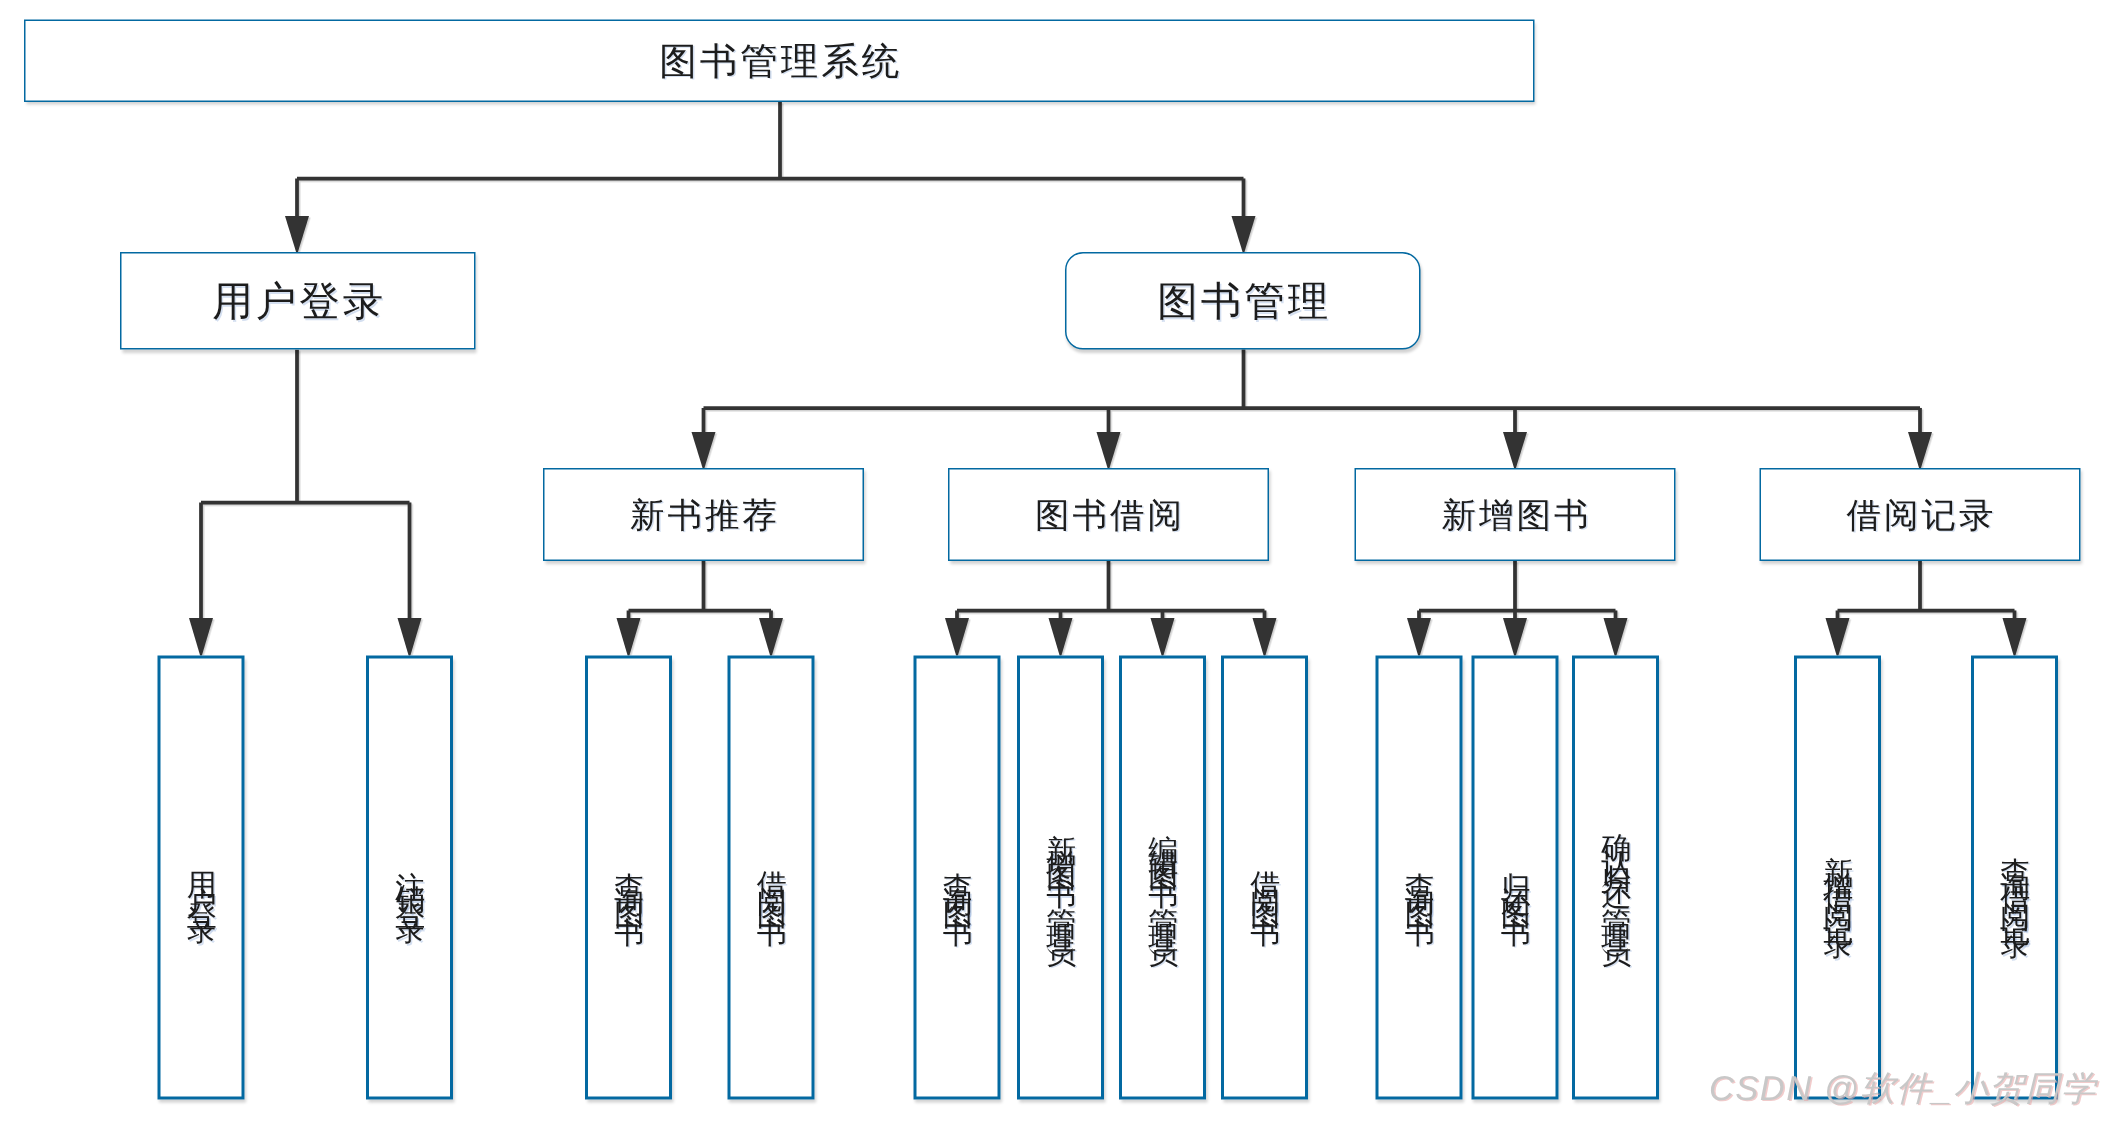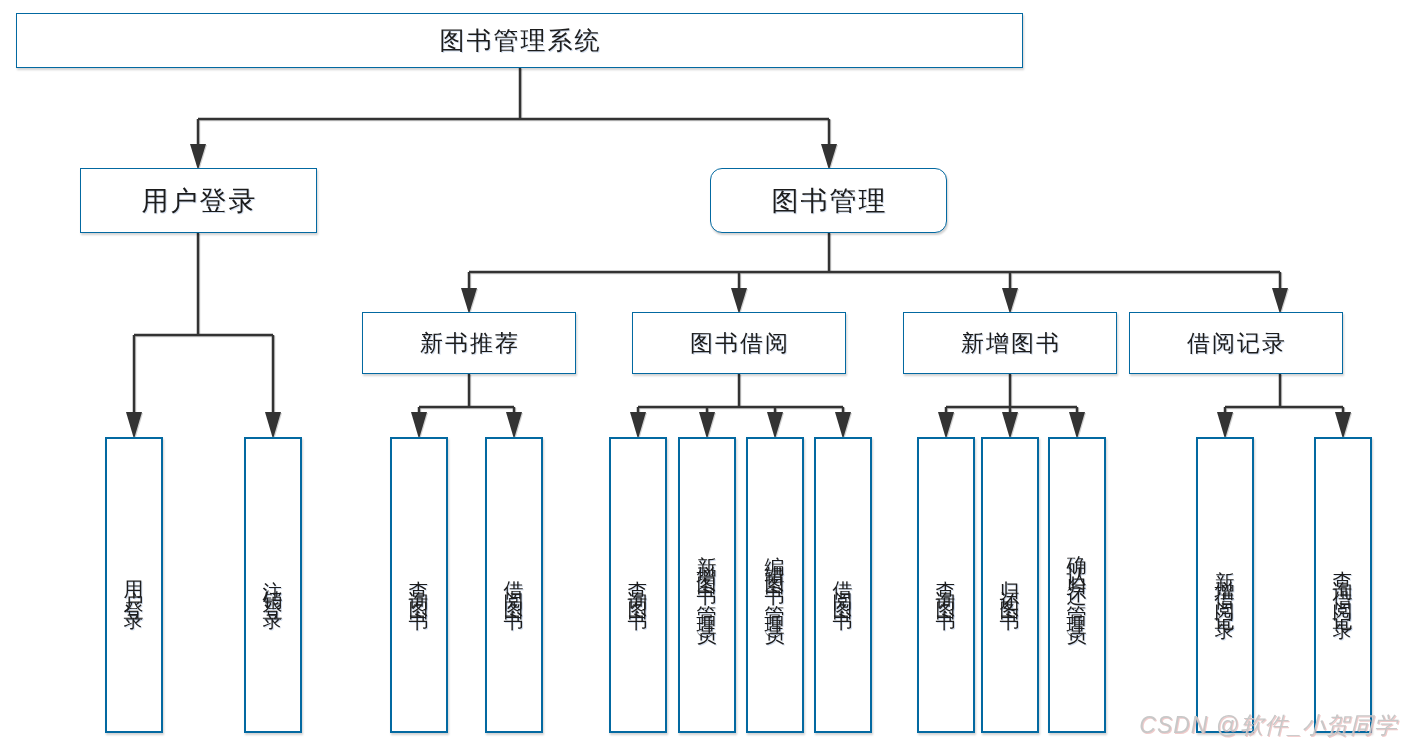--- a/index.html
+++ b/index.html
@@ -39,21 +39,21 @@
     white-space: nowrap;
   }
   .lvl1 { left: 16px;  top: 13px;  width: 1007px; height: 55px; font-size: 25px; }
   .lvl2 { top: 168px; width: 237px; height: 65px; font-size: 27px; }
   #n-login { left: 80px; }
   #n-mgmt  { left: 710px; border-radius: 12px; }
   .lvl3 { top: 312px; width: 214px; height: 62px; font-size: 23px; }
   #n-newbook { left: 362px; }
   #n-borrow  { left: 632px; }
   #n-current { left: 903px; }
-  #n-record  { left: 1129px; align-items: center; }
+  #n-record  { left: 1173px; align-items: center; }
   .leaf {
     top: 437px;
     width: 58px;
     height: 296px;
     border-width: 2.5px;
     font-size: 20px;
   }
   .leaf .node-label {
     writing-mode: vertical-rl;
     text-orientation: mixed;

